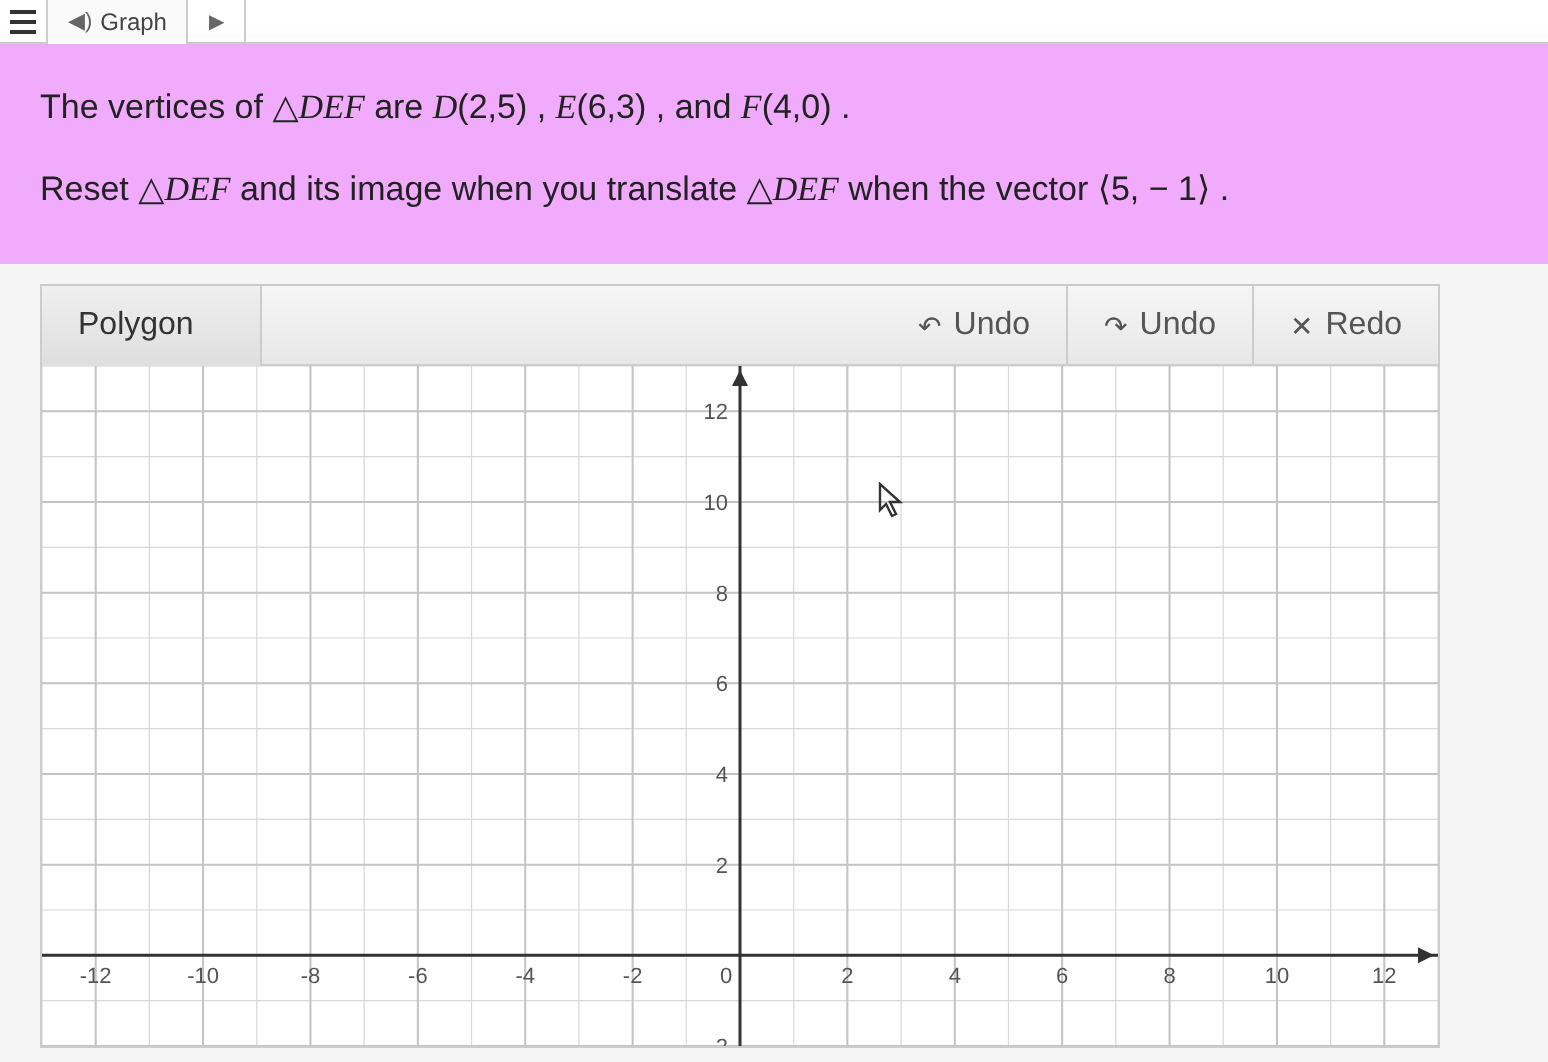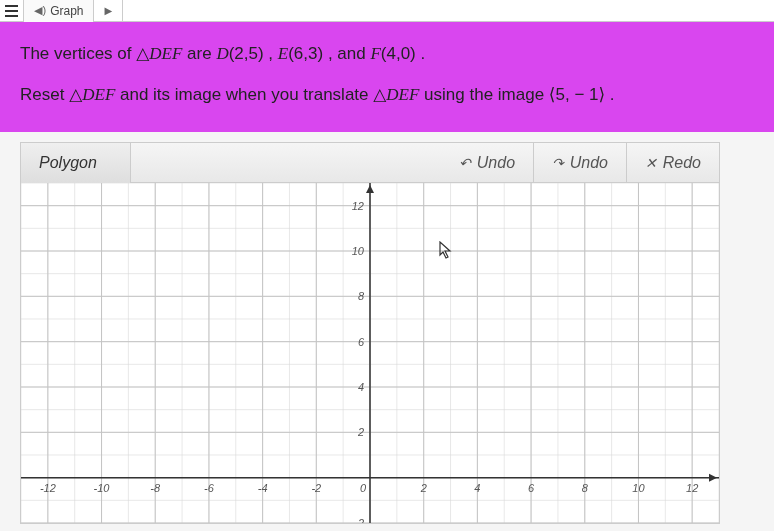--- a/index.html
+++ b/index.html
@@ -55,34 +55,33 @@
       height: 22px;
       display: flex;
       align-items: center;
       border-right: 1px solid #ccc;
       cursor: pointer;
       color: #666;
       font-size: 10px;
     }
     .content {
       padding: 18px 20px 10px 20px;
-      background: #d946ef;
+      background: #f0abfc;
       font-size: 17px;
       color: #222;
       line-height: 1.6;
     }
     .content p { margin-bottom: 14px; }
     .math-i { font-style: italic; font-family: 'Times New Roman', serif; }
     .triangle { font-family: 'Times New Roman', serif; }
     .graph-container {
       margin: 10px 20px 0 20px;
       border: 1px solid #ccc;
       background: #fff;
       width: 700px;
-      font-style: italic;
     }
     .toolbar {
       display: flex;
       align-items: center;
       height: 40px;
       background: linear-gradient(#f5f5f5, #e8e8e8);
       border-bottom: 1px solid #ccc;
     }
     .tool-btn {
       padding: 0 18px;
@@ -138,21 +137,21 @@
   <div class="play-btn">
     <span>▶</span>
   </div>
 </div>
 
 <div class="content">
   <p>
     <span>The vertices of </span><span class="triangle">△</span><span class="math-i">DEF</span><span> are </span><span class="math-i">D</span><span>(2,5)</span><span> , </span><span class="math-i">E</span><span>(6,3)</span><span> , and </span><span class="math-i">F</span><span>(4,0)</span><span> .</span>
   </p>
   <p>
-    <span>Reset </span><span class="triangle">△</span><span class="math-i">DEF</span><span> and its image when you translate </span><span class="triangle">△</span><span class="math-i">DEF</span><span> using the image </span><span>⟨5, − 1⟩</span><span> .</span>
+    <span>Reset </span><span class="triangle">△</span><span class="math-i">DEF</span><span> and its image when you translate </span><span class="triangle">△</span><span class="math-i">DEF</span><span> when the vector </span><span>⟨5, − 1⟩</span><span> .</span>
   </p>
 </div>
 
 <div class="graph-container">
   <div class="toolbar">
     <div class="tool-btn polygon">
       <span>Polygon</span>
     </div>
     <div class="spacer"></div>
     <div class="tool-btn">

